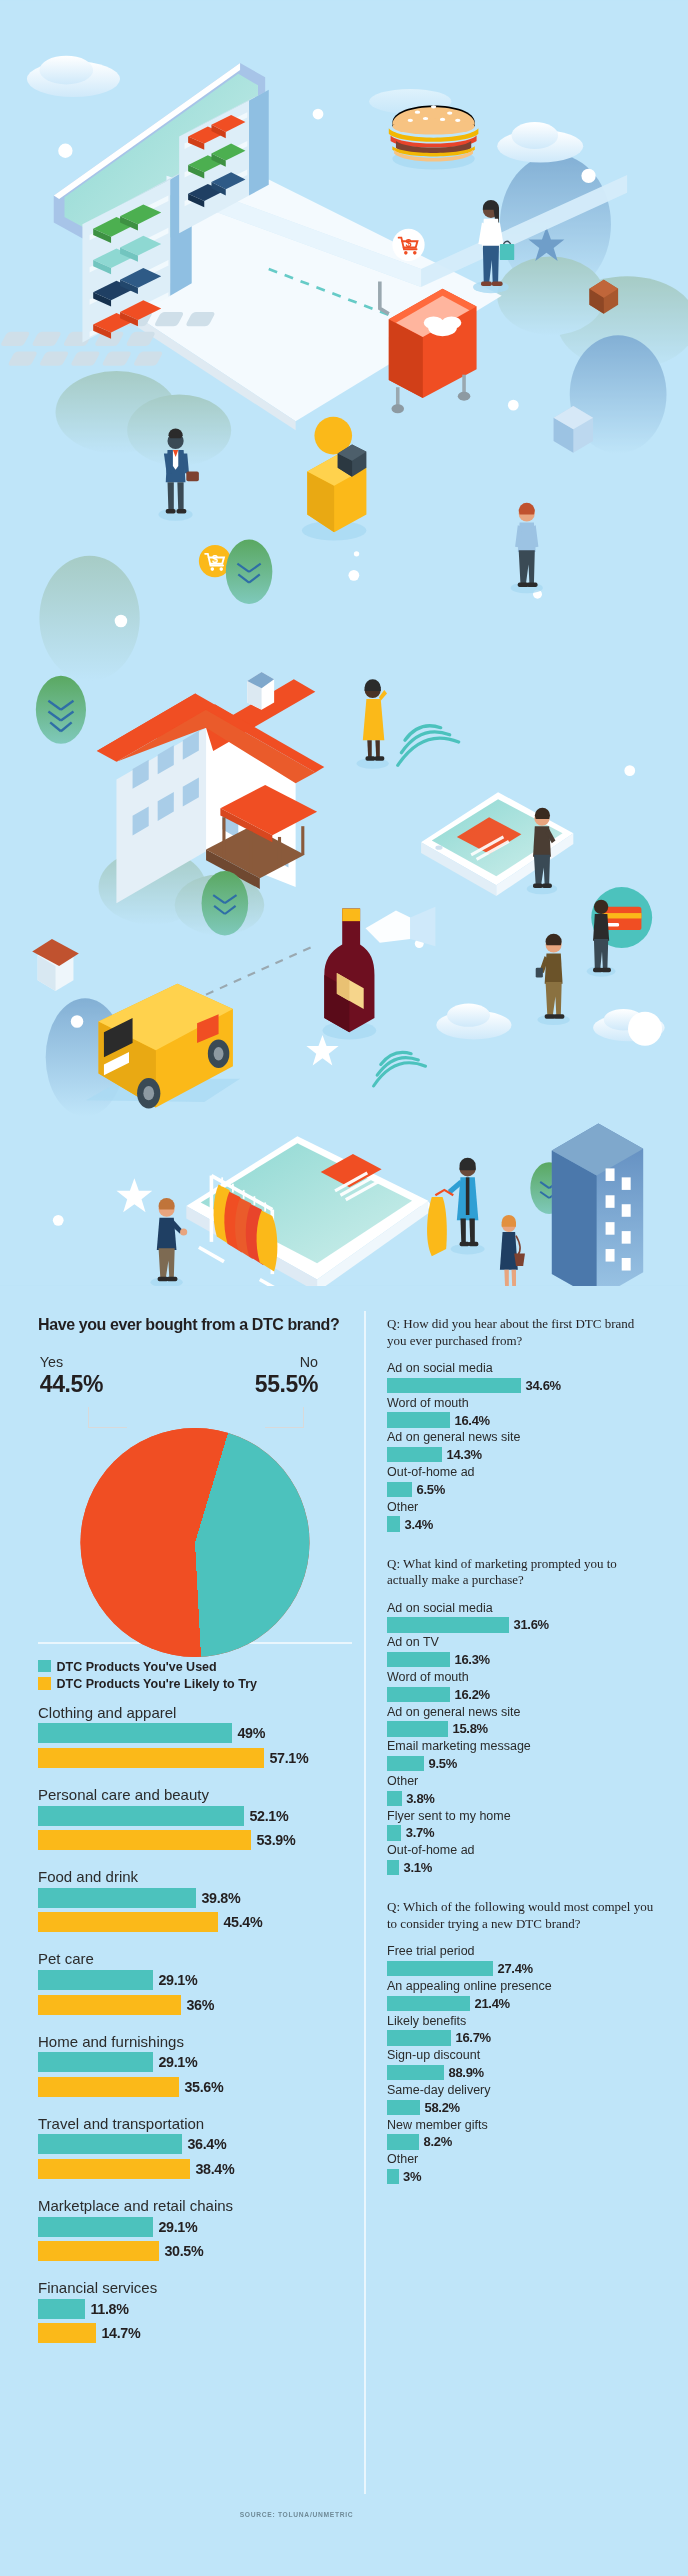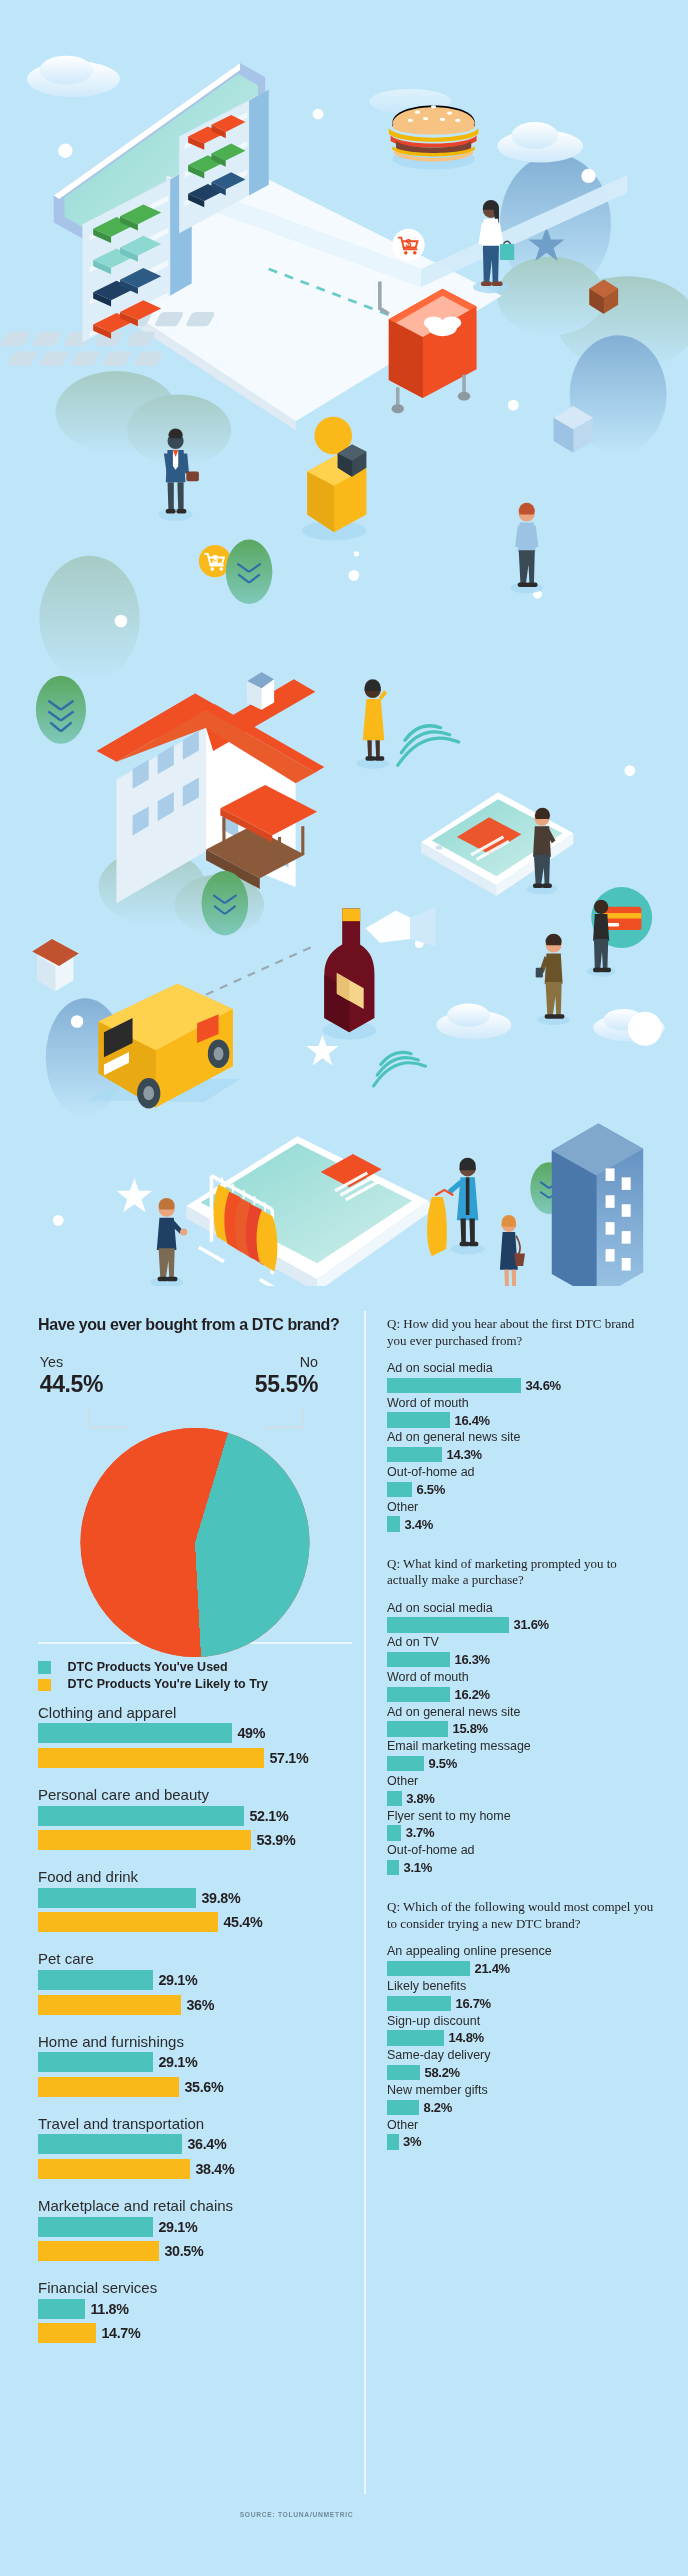--- a/index.html
+++ b/index.html
@@ -64,21 +64,21 @@
   }
   .pie-slice {
     position:absolute; left:0; top:0; width:100%; height:100%;
     border-radius:50%;
     background: conic-gradient(from 180deg, #f04e23 0 55.5%, #4cc2bd 55.5% 100%);
   }
 
   .hr-sep { height: 1.8px; background: #e9f6fd; margin: 9px 0 16px; }
 
   .legend { margin-bottom: 12.5px; }
-  .legend-row { display:flex; align-items:flex-end; gap:17px; margin-bottom: 3.6px; }
+  .legend-row { display:flex; align-items:flex-start; gap:6px; margin-bottom: 3.6px; }
   .legend-sw { width: 12.5px; height: 12.5px; flex: 0 0 12.5px; }
   .legend-txt { font-size: 12.5px; font-weight: bold; color: #231f20; }
 
   .grp { margin-bottom: 18px; }
   .grp-title { font-size: 15px; color: #2b2b2b; margin-bottom: 2.7px; }
   .bar-row { display:flex; align-items:center; margin-bottom: 4.5px; }
   .bar { height: 20px; }
   .bar-teal { background: #4cc2bd; }
   .bar-gold { background: #fbb919; }
   .bar-val { font-size: 14.3px; font-weight: bold; color:#231f20; margin-left: 5.4px; letter-spacing:-0.3px;}
@@ -937,38 +937,45 @@
             <div class="r-label">Out-of-home ad</div>
             <div class="r-barrow">
               <div class="r-bar" style="width: 12px; background: rgb(76, 194, 189);"></div>
               <div class="r-val">3.1%</div>
             </div>
           </div>
         </div>
         <div class="qblock">
           <div class="q-title">Q: Which of the following would most compel you to consider trying a new DTC brand?</div>
           <div class="r-item">
+            <div class="r-label">Free trial period</div>
+            <div class="r-barrow">
+              <div class="r-bar" style="width: 106px; background: rgb(76, 194, 189);"></div>
+              <div class="r-val">27.4%</div>
+            </div>
+          </div>
+          <div class="r-item">
             <div class="r-label">An appealing online presence</div>
             <div class="r-barrow">
               <div class="r-bar" style="width: 83px; background: rgb(76, 194, 189);"></div>
               <div class="r-val">21.4%</div>
             </div>
           </div>
           <div class="r-item">
             <div class="r-label">Likely benefits</div>
             <div class="r-barrow">
               <div class="r-bar" style="width: 64px; background: rgb(76, 194, 189);"></div>
               <div class="r-val">16.7%</div>
             </div>
           </div>
           <div class="r-item">
             <div class="r-label">Sign-up discount</div>
             <div class="r-barrow">
               <div class="r-bar" style="width: 57px; background: rgb(76, 194, 189);"></div>
-              <div class="r-val">14.8%</div>
+              <div class="r-val">88.9%</div>
             </div>
           </div>
           <div class="r-item">
             <div class="r-label">Same-day delivery</div>
             <div class="r-barrow">
               <div class="r-bar" style="width: 33px; background: rgb(76, 194, 189);"></div>
               <div class="r-val">58.2%</div>
             </div>
           </div>
           <div class="r-item">

